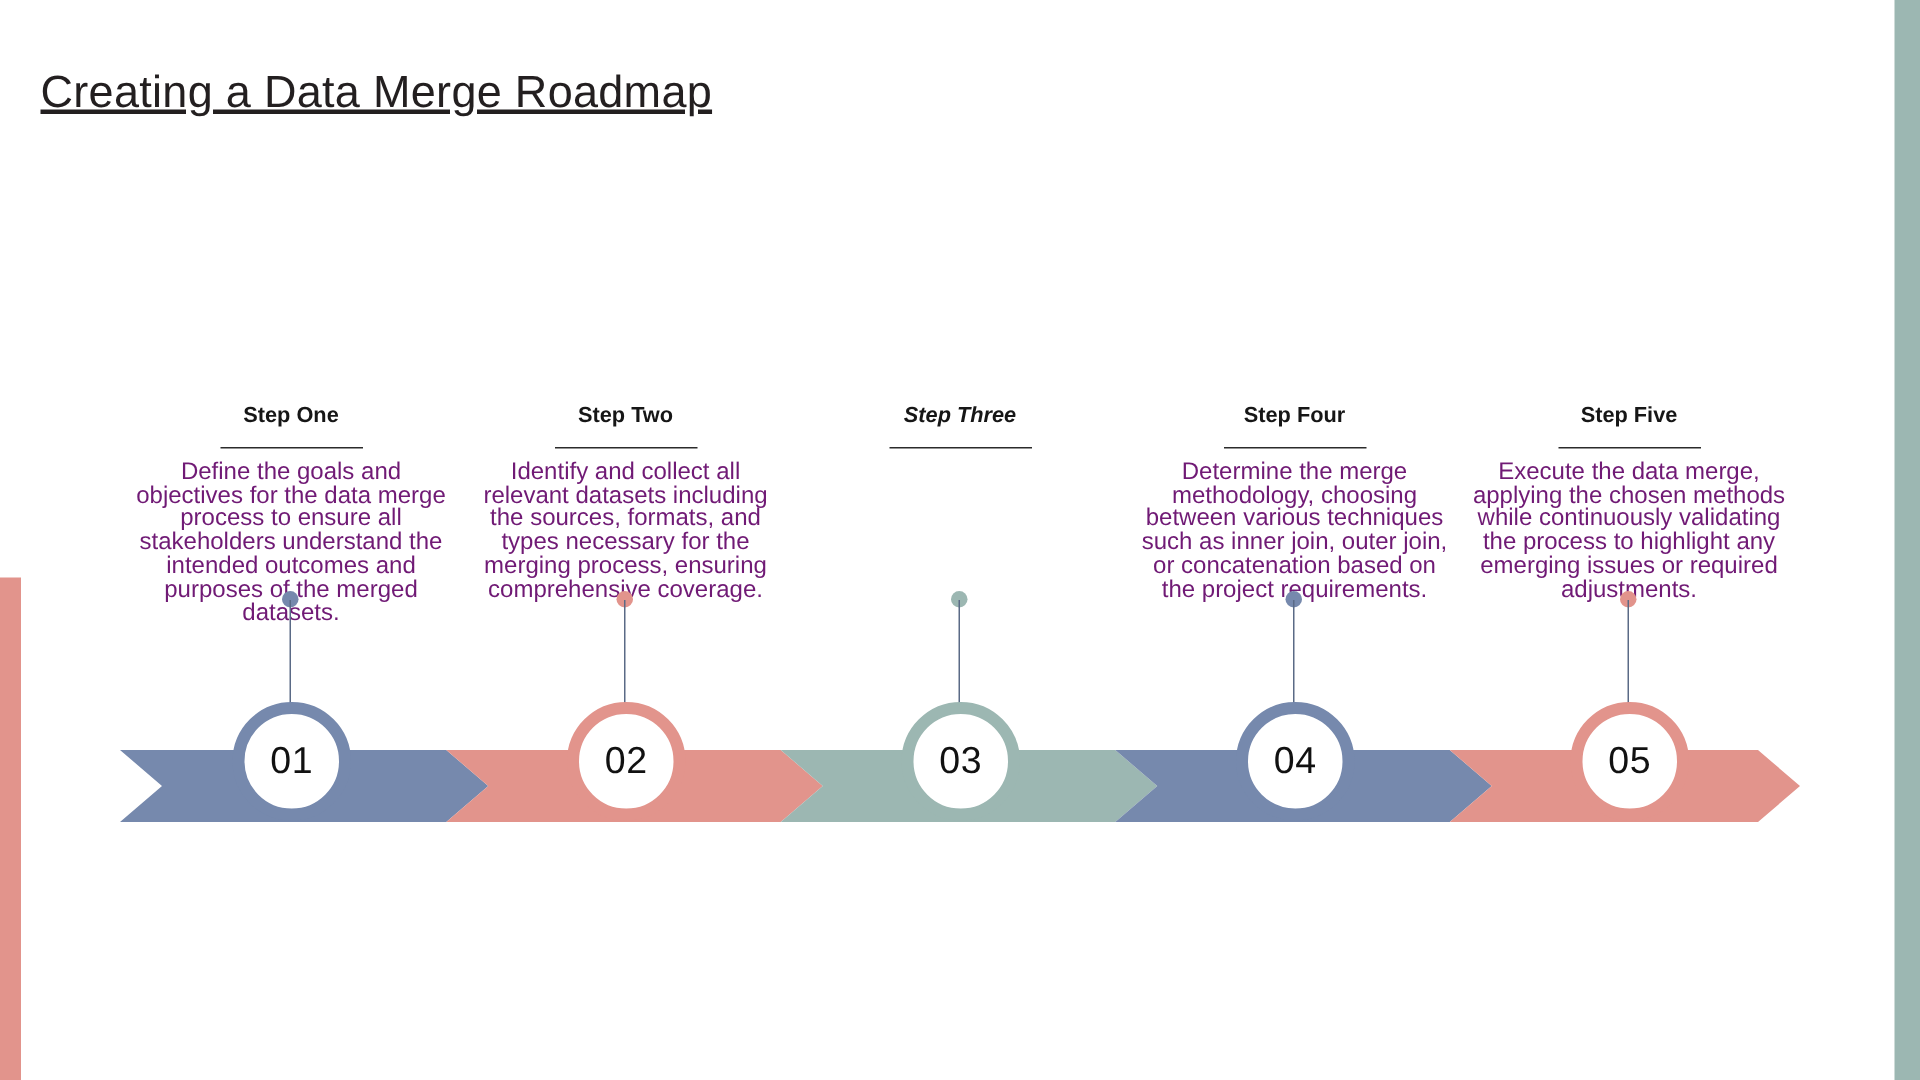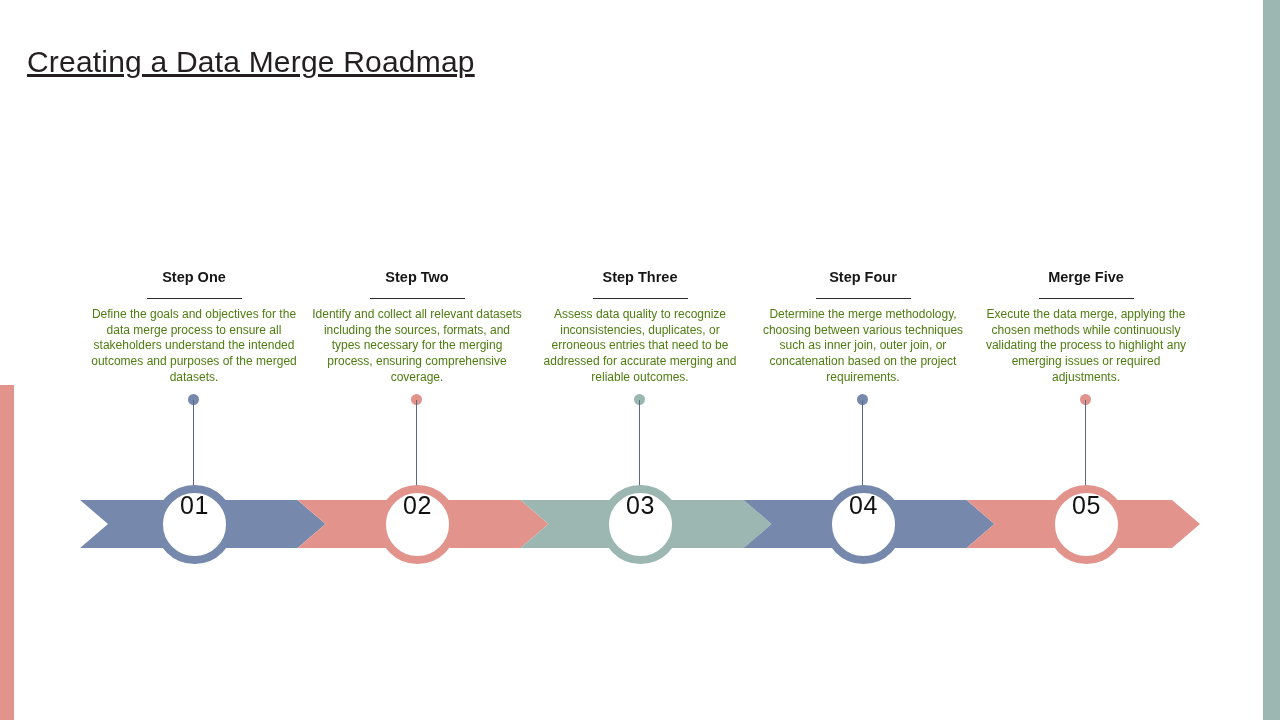--- a/index.html
+++ b/index.html
@@ -36,21 +36,21 @@
   }
   .step-title{
     font-size:14.5px;font-weight:bold;color:#161616;
     line-height:18px;margin:0;
   }
   .step-rule{
     width:95px;height:0;margin:12px auto 8px auto;
     border-top:1.3px solid #2b2b2b;
   }
   .step-desc{
-    font-size:12px;line-height:15.7px;color:#4d7c0f;
+    font-size:16px;line-height:15.7px;color:#701a75;
     margin:0;padding:0 6px;
   }
 
   
   .connector{
     position:absolute;width:12px;
   }
   .connector .c-line{
     position:absolute;left:5px;top:6px;width:1.4px;
     background:#5a6a86;
@@ -60,24 +60,24 @@
     border-radius:50%;
   }
 
   
   #ribbon{
     position:absolute;left:0;top:460px;width:1280px;height:130px;
   }
 
   
   .node{
-    position:absolute;top:485px;
+    position:absolute;top:468px;
     width:63px;height:63px;border-radius:50%;
     background:#ffffff;border:8px solid #7689ad;
-    display:flex;align-items:flex-start;justify-content:center;
+    display:flex;align-items:center;justify-content:center;
     box-sizing:content-box;
   }
   .node-num{
     font-size:25px;color:#111;line-height:1;
     letter-spacing:.5px;
   }
 </style>
 </head>
 <body>
 
@@ -112,24 +112,23 @@
       <div class="step-rule"></div>
       <div class="step-desc">Identify and collect all relevant datasets including the sources, formats, and types necessary for the merging process, ensuring comprehensive coverage.</div>
     </div>
     <div class="connector" style="left: 411px; top: 394px; height: 98px;">
       <div class="c-dot" style="background: rgb(226, 148, 140);"></div>
       <div class="c-line" style="height: 86px;"></div>
     </div>
     <div class="node" style="left: 378px; border-color: rgb(226, 148, 140);">
       <span class="node-num">02</span>
     </div>
-    <div class="step" style="left: 528px;">
+    <div class="step" style="left: 528px; font-style: italic;">
       <div class="step-title">Step Three</div>
       <div class="step-rule"></div>
-      <div class="step-desc">Assess data quality to recognize inconsistencies, duplicates, or erroneous entries that need to be addressed for accurate merging and reliable outcomes.</div>
     </div>
     <div class="connector" style="left: 634px; top: 394px; height: 98px;">
       <div class="c-dot" style="background: rgb(156, 183, 178);"></div>
       <div class="c-line" style="height: 86px;"></div>
     </div>
     <div class="node" style="left: 601px; border-color: rgb(156, 183, 178);">
       <span class="node-num">03</span>
     </div>
     <div class="step" style="left: 751px;">
       <div class="step-title">Step Four</div>
@@ -137,21 +136,21 @@
       <div class="step-desc">Determine the merge methodology, choosing between various techniques such as inner join, outer join, or concatenation based on the project requirements.</div>
     </div>
     <div class="connector" style="left: 857px; top: 394px; height: 98px;">
       <div class="c-dot" style="background: rgb(118, 137, 173);"></div>
       <div class="c-line" style="height: 86px;"></div>
     </div>
     <div class="node" style="left: 824px; border-color: rgb(118, 137, 173);">
       <span class="node-num">04</span>
     </div>
     <div class="step" style="left: 974px;">
-      <div class="step-title">Merge Five</div>
+      <div class="step-title">Step Five</div>
       <div class="step-rule"></div>
       <div class="step-desc">Execute the data merge, applying the chosen methods while continuously validating the process to highlight any emerging issues or required adjustments.</div>
     </div>
     <div class="connector" style="left: 1080px; top: 394px; height: 98px;">
       <div class="c-dot" style="background: rgb(226, 148, 140);"></div>
       <div class="c-line" style="height: 86px;"></div>
     </div>
     <div class="node" style="left: 1047px; border-color: rgb(226, 148, 140);">
       <span class="node-num">05</span>
     </div>

